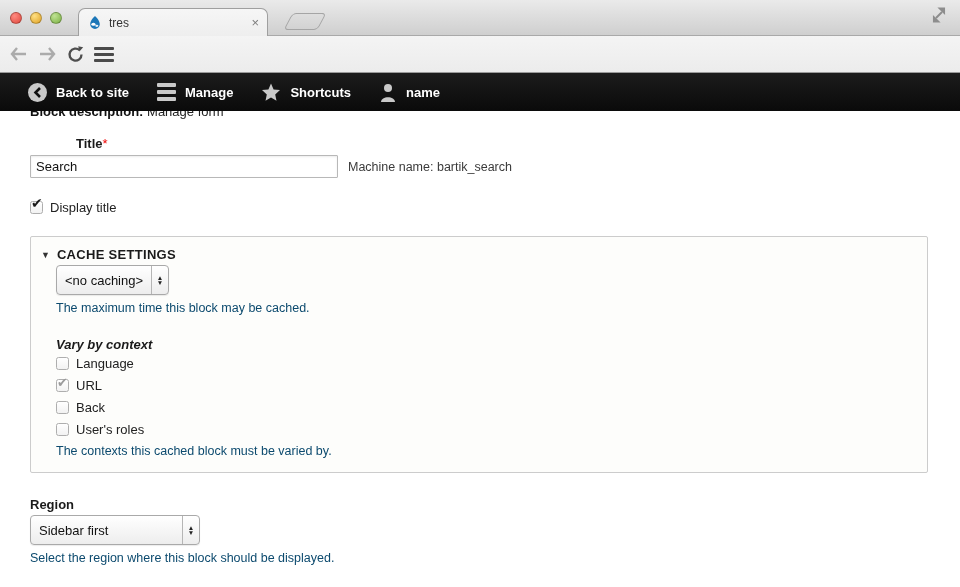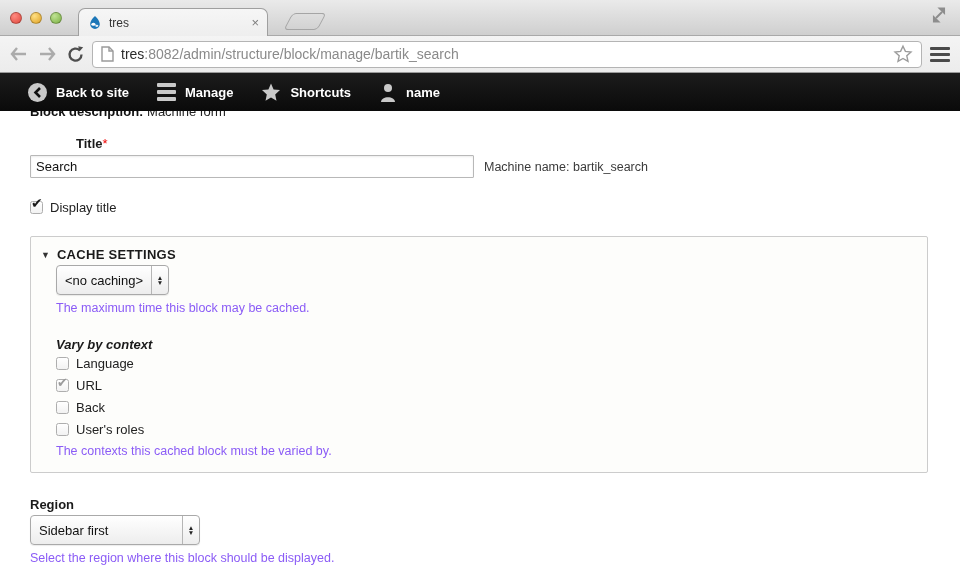--- a/index.html
+++ b/index.html
@@ -71,21 +71,21 @@
   }
   .block-desc { margin-top:-7px; font-size:13px; }
   .block-desc b { font-weight:bold; color:#111; }
 
   .field-label { font-weight:bold; color:#1a1a1a; font-size:13px; }
   .req { color:#e00; }
 
   .title-row { margin-top:17px;margin-left:46px; }
   .input-line { display:flex; align-items:center; gap:10px; margin-top:4px; }
   .text-input {
-    width:444px; height:23px; font-size:13px; font-family:"Liberation Sans",sans-serif;
+    width:308px; height:23px; font-size:13px; font-family:"Liberation Sans",sans-serif;
     border:1px solid #b8b8b8; padding:2px 5px; color:#111;
     box-shadow:inset 0 1px 2px rgba(0,0,0,.08); border-radius:1px;
   }
   .machine-name { font-size:12.5px; color:#3b3b3b; }
 
   .check-row { display:flex; align-items:center; gap:7px; margin-top:4px; }
   .cb {
     width:13px; height:13px; border:1px solid #aeaeae; border-radius:2.5px;
     background:linear-gradient(#ffffff,#f2f2f2); position:relative; flex:none;
   }
@@ -115,21 +115,21 @@
     background:linear-gradient(#ffffff,#ededed);
     box-shadow:0 1px 1px rgba(0,0,0,.08);
     font-size:13px; color:#111; cursor:default;
   }
   .fake-select .sel-text { padding:0 8px; flex:1; }
   .spinner {
     width:17px; align-self:stretch; border-left:1px solid #b5b5b5;
     display:flex; flex-direction:column; align-items:center; justify-content:center;
     font-size:6.5px; color:#222; line-height:5px;
   }
-  .desc { color:#8b5cf6; font-size:12.5px; margin-top:6px; }
+  .desc { color:#0c4a6e; font-size:12.5px; margin-top:6px; }
 
   .vary-label { margin-top:22px;font-style:italic; }
   .context-row { margin-top:0; height:22px; }
   .context-row:first-of-type { margin-top:2px; }
   .vary-desc { margin-top:4px; }
 
   .region-label { margin-top:24px; }
   .region-select { width:170px; }
 
   svg { display:block; }
@@ -176,37 +176,20 @@
     <svg width="18" height="14" viewBox="0 0 18 14">
         <path d="M11 1 L16 7 L11 13 M16 7 H2" stroke="#ababab" stroke-width="2.4" fill="none"></path>
       </svg>
   </span>
   <span class="navbtn">
     <svg width="19" height="19" viewBox="0 0 19 19">
       <path d="M15.5 9.5 A6 6 0 1 1 13.7 5.3" stroke="#4e4e4e" stroke-width="2.3" fill="none"></path>
       <polygon points="12.2,1.2 17.2,2.2 13.4,6.4" fill="#4e4e4e"></polygon>
     </svg>
   </span>
-  <div class="urlfield">
-    <span>
-      <svg width="13" height="16" viewBox="0 0 13 16">
-        <path d="M1 1 H8 L12 5 V15 H1 Z" fill="#fff" stroke="#9a9a9a" stroke-width="1.4"></path>
-        <path d="M8 1 V5 H12" fill="none" stroke="#9a9a9a" stroke-width="1.4"></path>
-      </svg>
-    </span>
-    <span>
-      <span class="url-host">tres</span><span class="url-path">:8082/admin/structure/block/manage/bartik_search</span>
-    </span>
-    <span class="url-spacer"></span>
-    <span>
-      <svg width="20" height="20" viewBox="0 0 20 20">
-        <path d="M10 2.2 L12.4 7.4 L18 8 L13.8 11.8 L15 17.4 L10 14.5 L5 17.4 L6.2 11.8 L2 8 L7.6 7.4 Z" fill="none" stroke="#9b9b9b" stroke-width="1.4"></path>
-      </svg>
-    </span>
-  </div>
   <div class="menu-btn">
       <span></span>
       <span></span>
       <span></span>
     </div>
 </div>
 
 <div class="admin-toolbar">
   <div class="tb-item">
     <span class="tb-back-circle">
@@ -240,21 +223,21 @@
       </svg>
     </span>
     <span>name</span>
   </div>
 </div>
 
 <div class="content">
 
   <div class="block-desc">
     <b>Block description:</b>
-    <span>Machine form</span>
+    <span>Manage form</span>
   </div>
 
   <div class="title-row">
     <span class="field-label">Title</span><span class="req">*</span>
   </div>
   <div class="input-line">
     <input class="text-input" type="text" value="Search" style="">
     <span class="machine-name">Machine name: bartik_search</span>
   </div>
 

